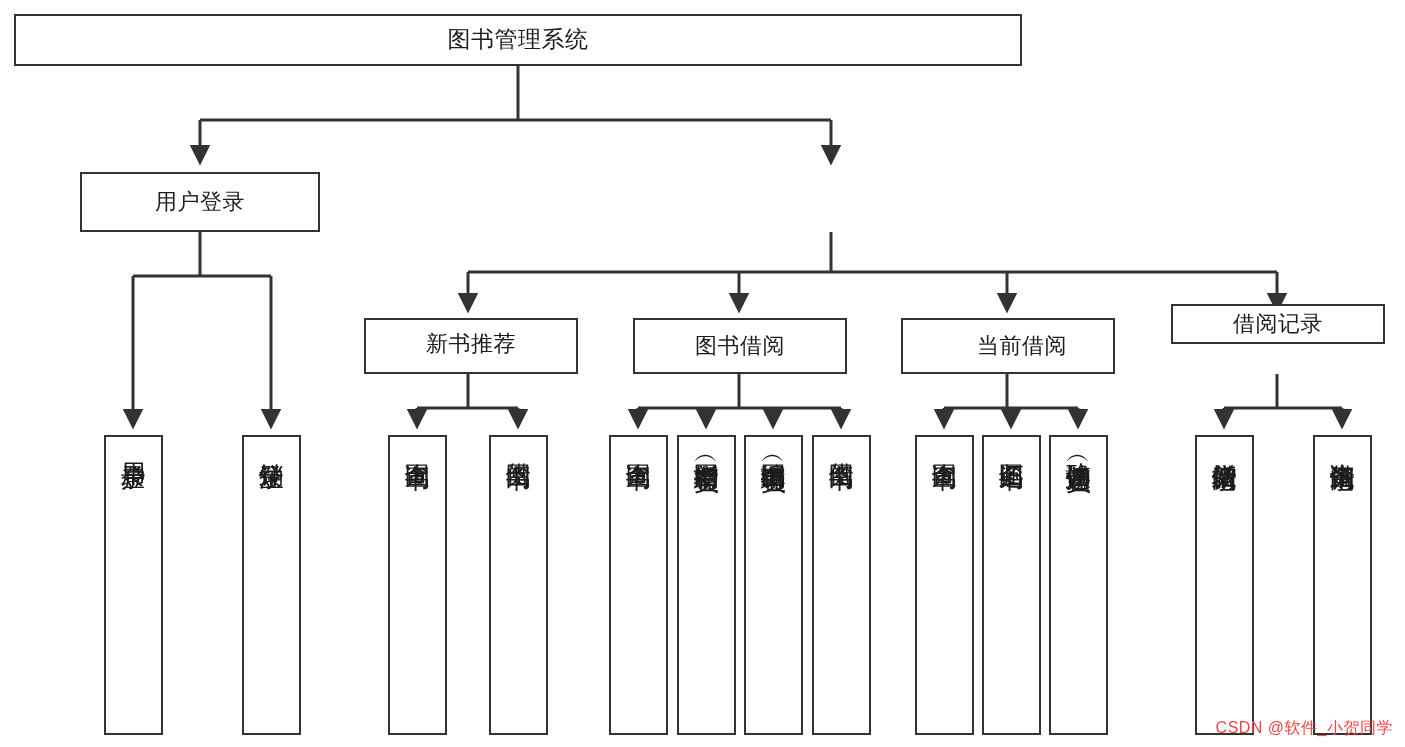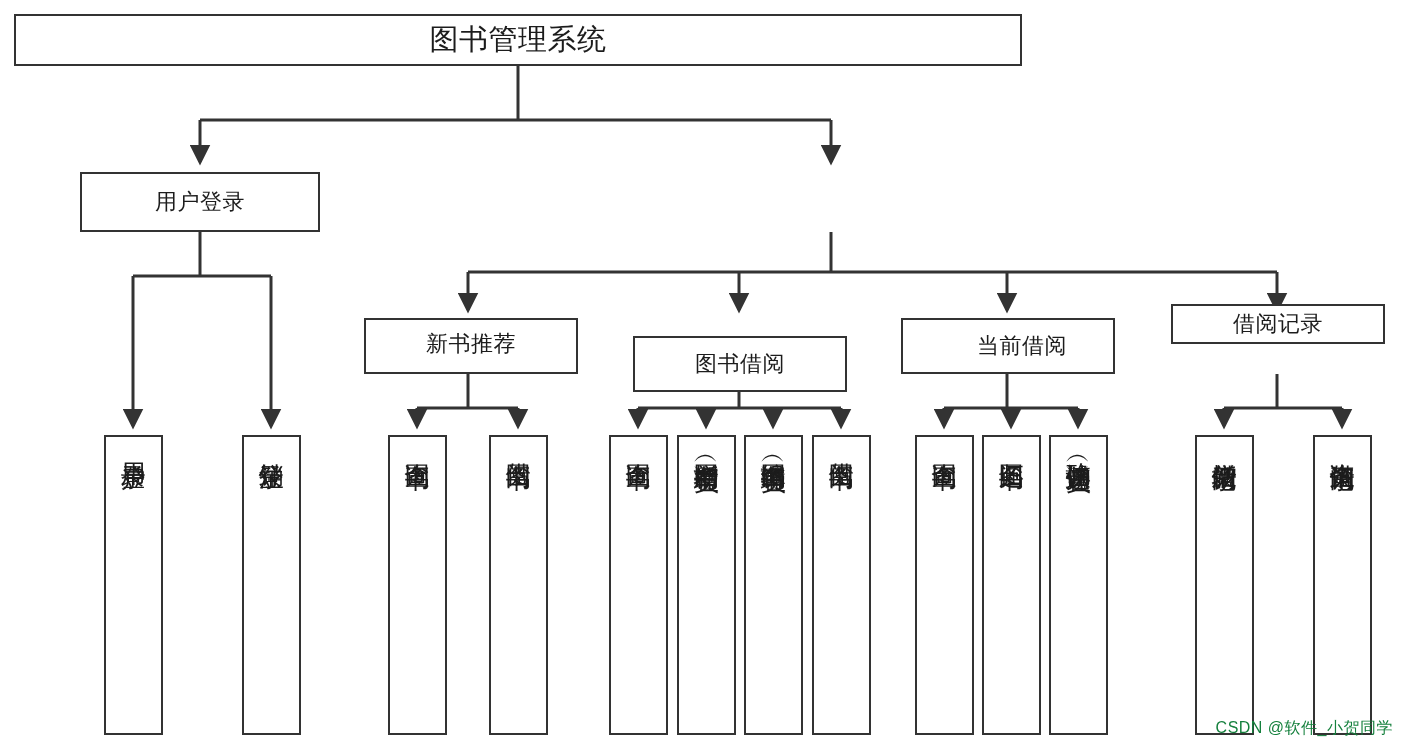--- a/index.html
+++ b/index.html
@@ -44,42 +44,42 @@
     letter-spacing: 0.5px;
   }
   
   .node.horiz .label {
     writing-mode: horizontal-tb;
     font-size: 22px;
     line-height: 1.1;
     white-space: nowrap;
   }
   .node.root .label {
-    font-size: 29px;
+    font-size: 23px;
   }
   
   .node.vert {
     align-items: flex-start;
     justify-content: center;
     padding-top: 6px;
   }
   .node.vert .label {
     writing-mode: vertical-rl;
     text-orientation: upright;
     font-size: 25px;
     line-height: 1.06;
     letter-spacing: 1px;
     white-space: nowrap;
   }
   .watermark {
     position: absolute;
     right: 12px;
     bottom: 8px;
     font-size: 16px;
-    color: #15803d;
+    color: #ef4444;
     letter-spacing: 0.5px;
     z-index: 5;
     white-space: nowrap;
   }
 </style>
 </head>
 <body>
 
 <div id="canvas">
 
@@ -139,21 +139,21 @@
 
   <div class="node horiz" style="left:80px; top:172px; width:240px; height:60px;">
     <span class="label">用户登录</span>
   </div>
 
 
   <div class="node horiz" style="left:364px; top:318px; width:214px; height:56px;font-family:Liberation Mono, monospace;">
     <span class="label">新书推荐</span>
   </div>
 
-  <div class="node horiz" style="left:633px; top:336px; width:214px; height:56px;">
+  <div class="node horiz" style="left:633px; top:318px; width:214px; height:56px;">
     <span class="label">图书借阅</span>
   </div>
 
   <div class="node horiz" style="left:901px; top:318px; width:214px; height:56px;padding-left:28px;">
     <span class="label">当前借阅</span>
   </div>
 
   <div class="node horiz" style="left:1171px; top:304px; width:214px; height:40px;">
     <span class="label">借阅记录</span>
   </div>

